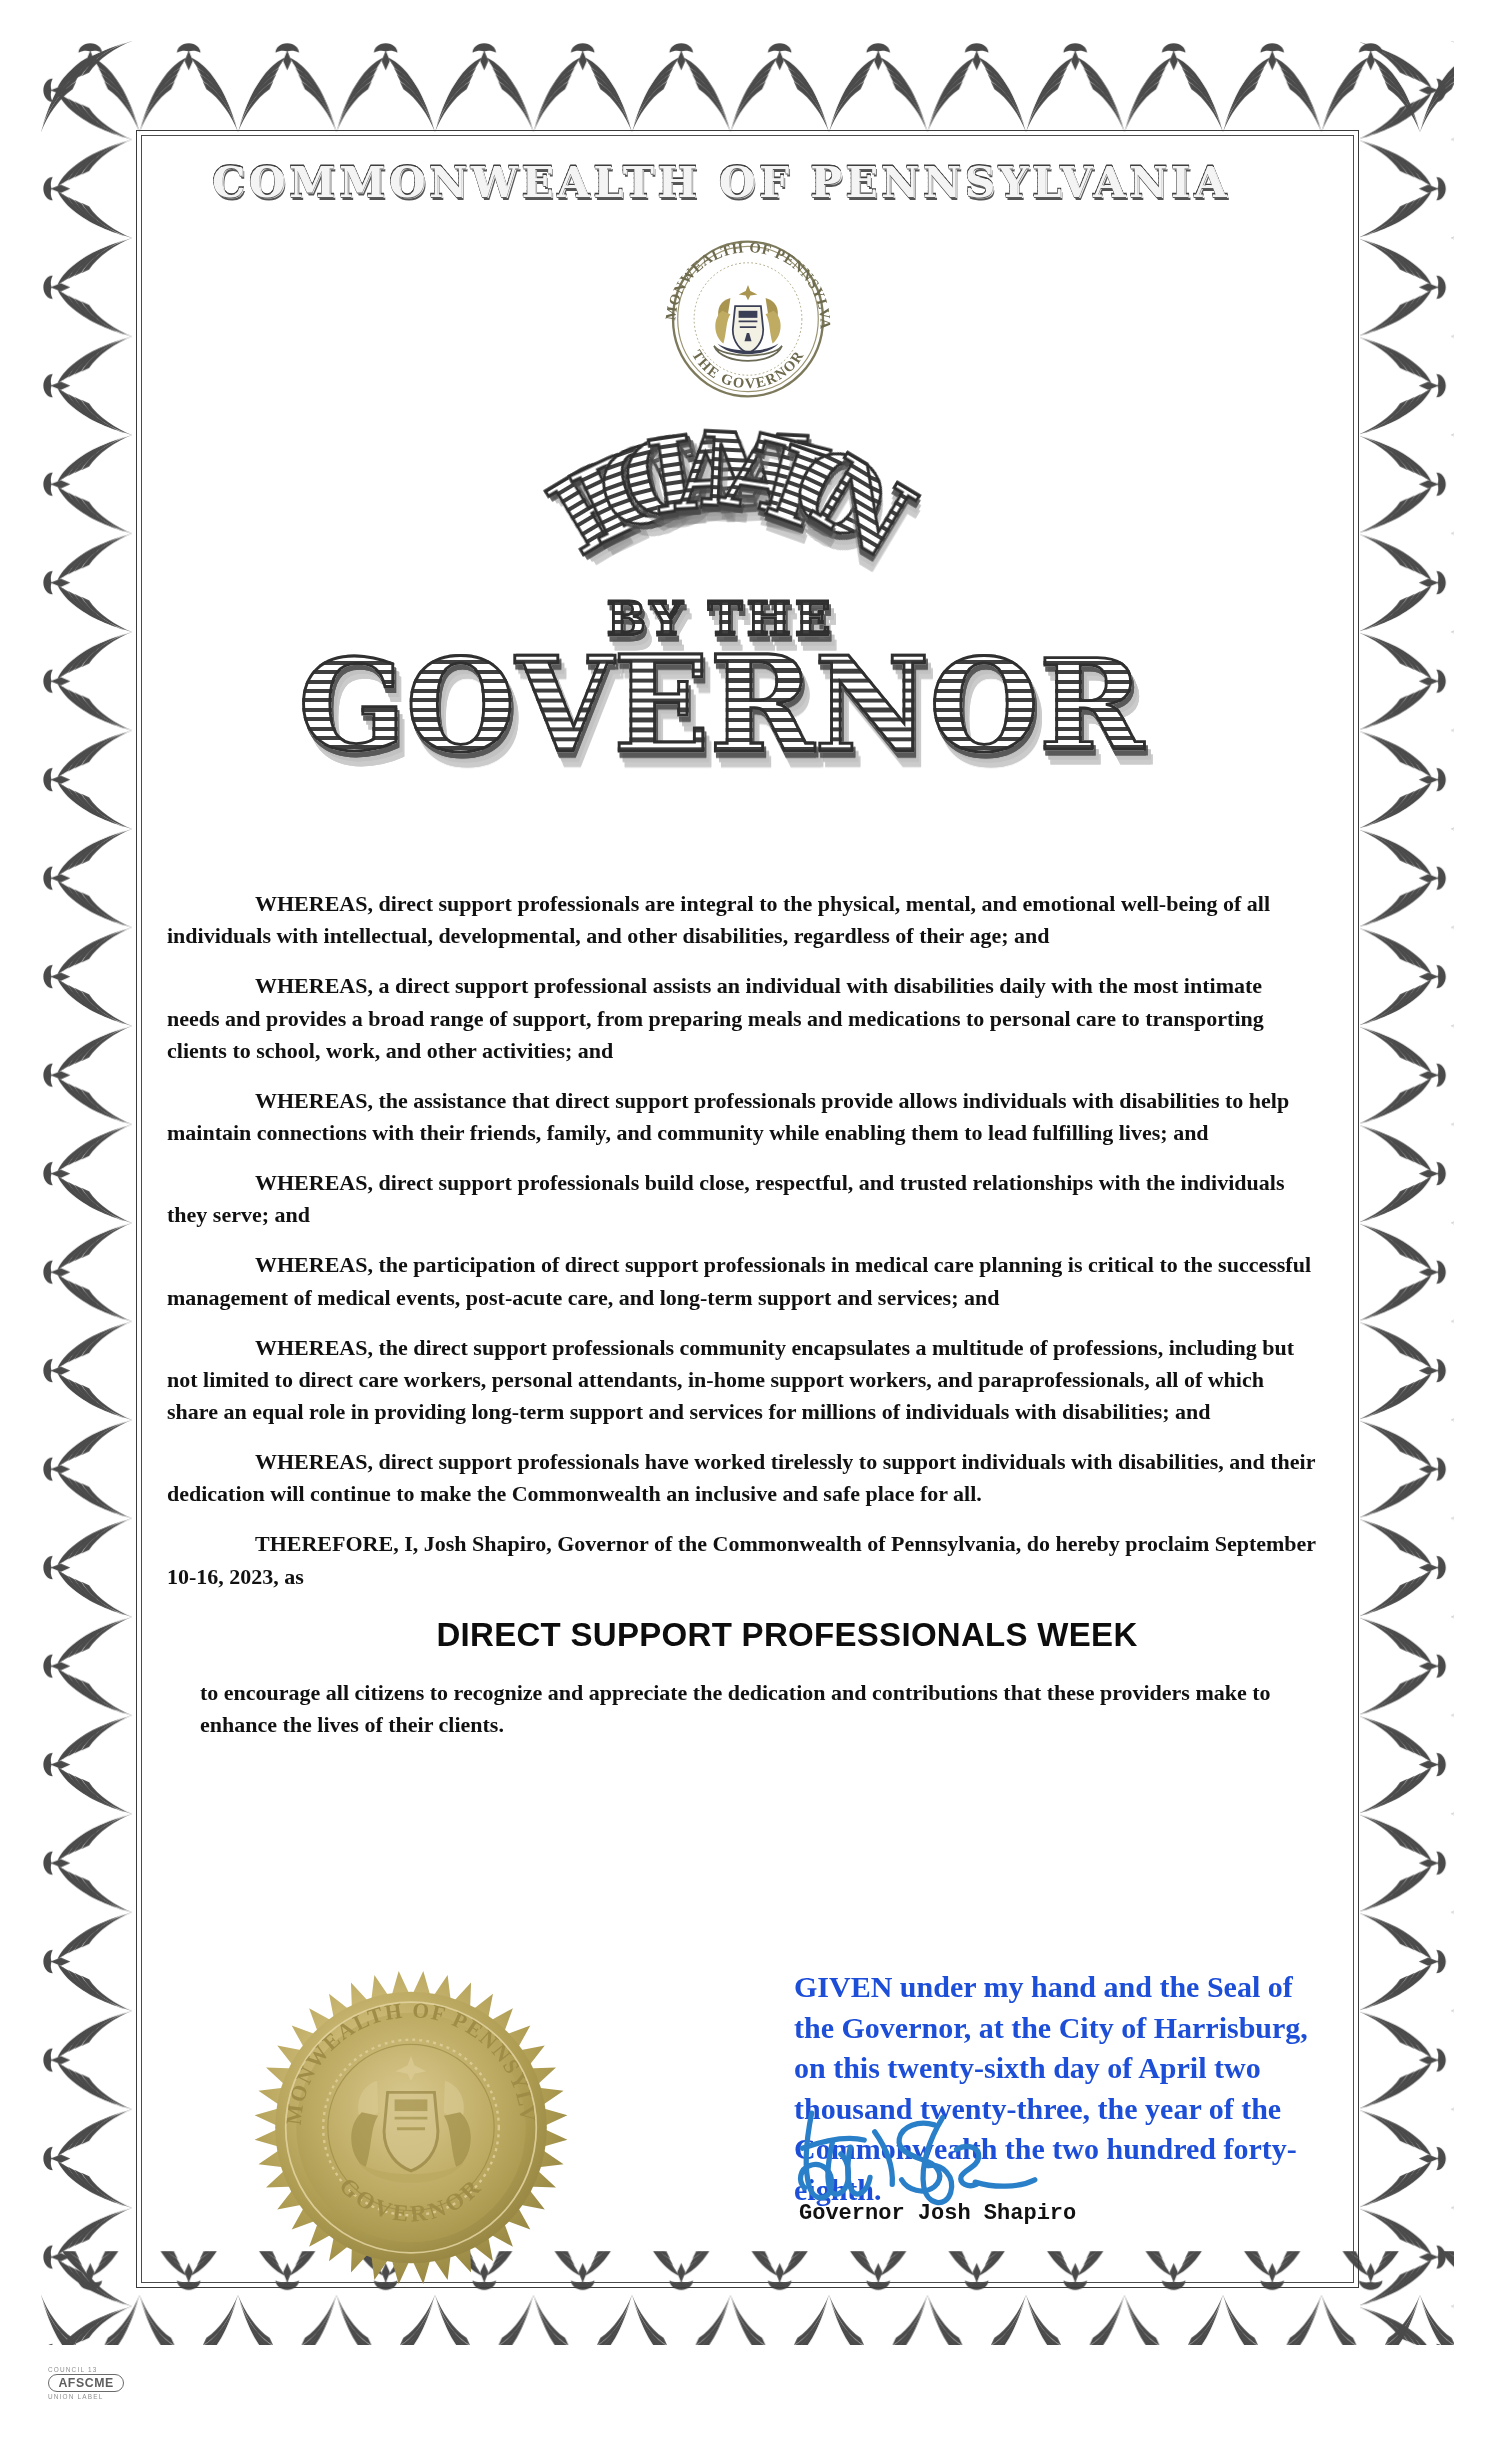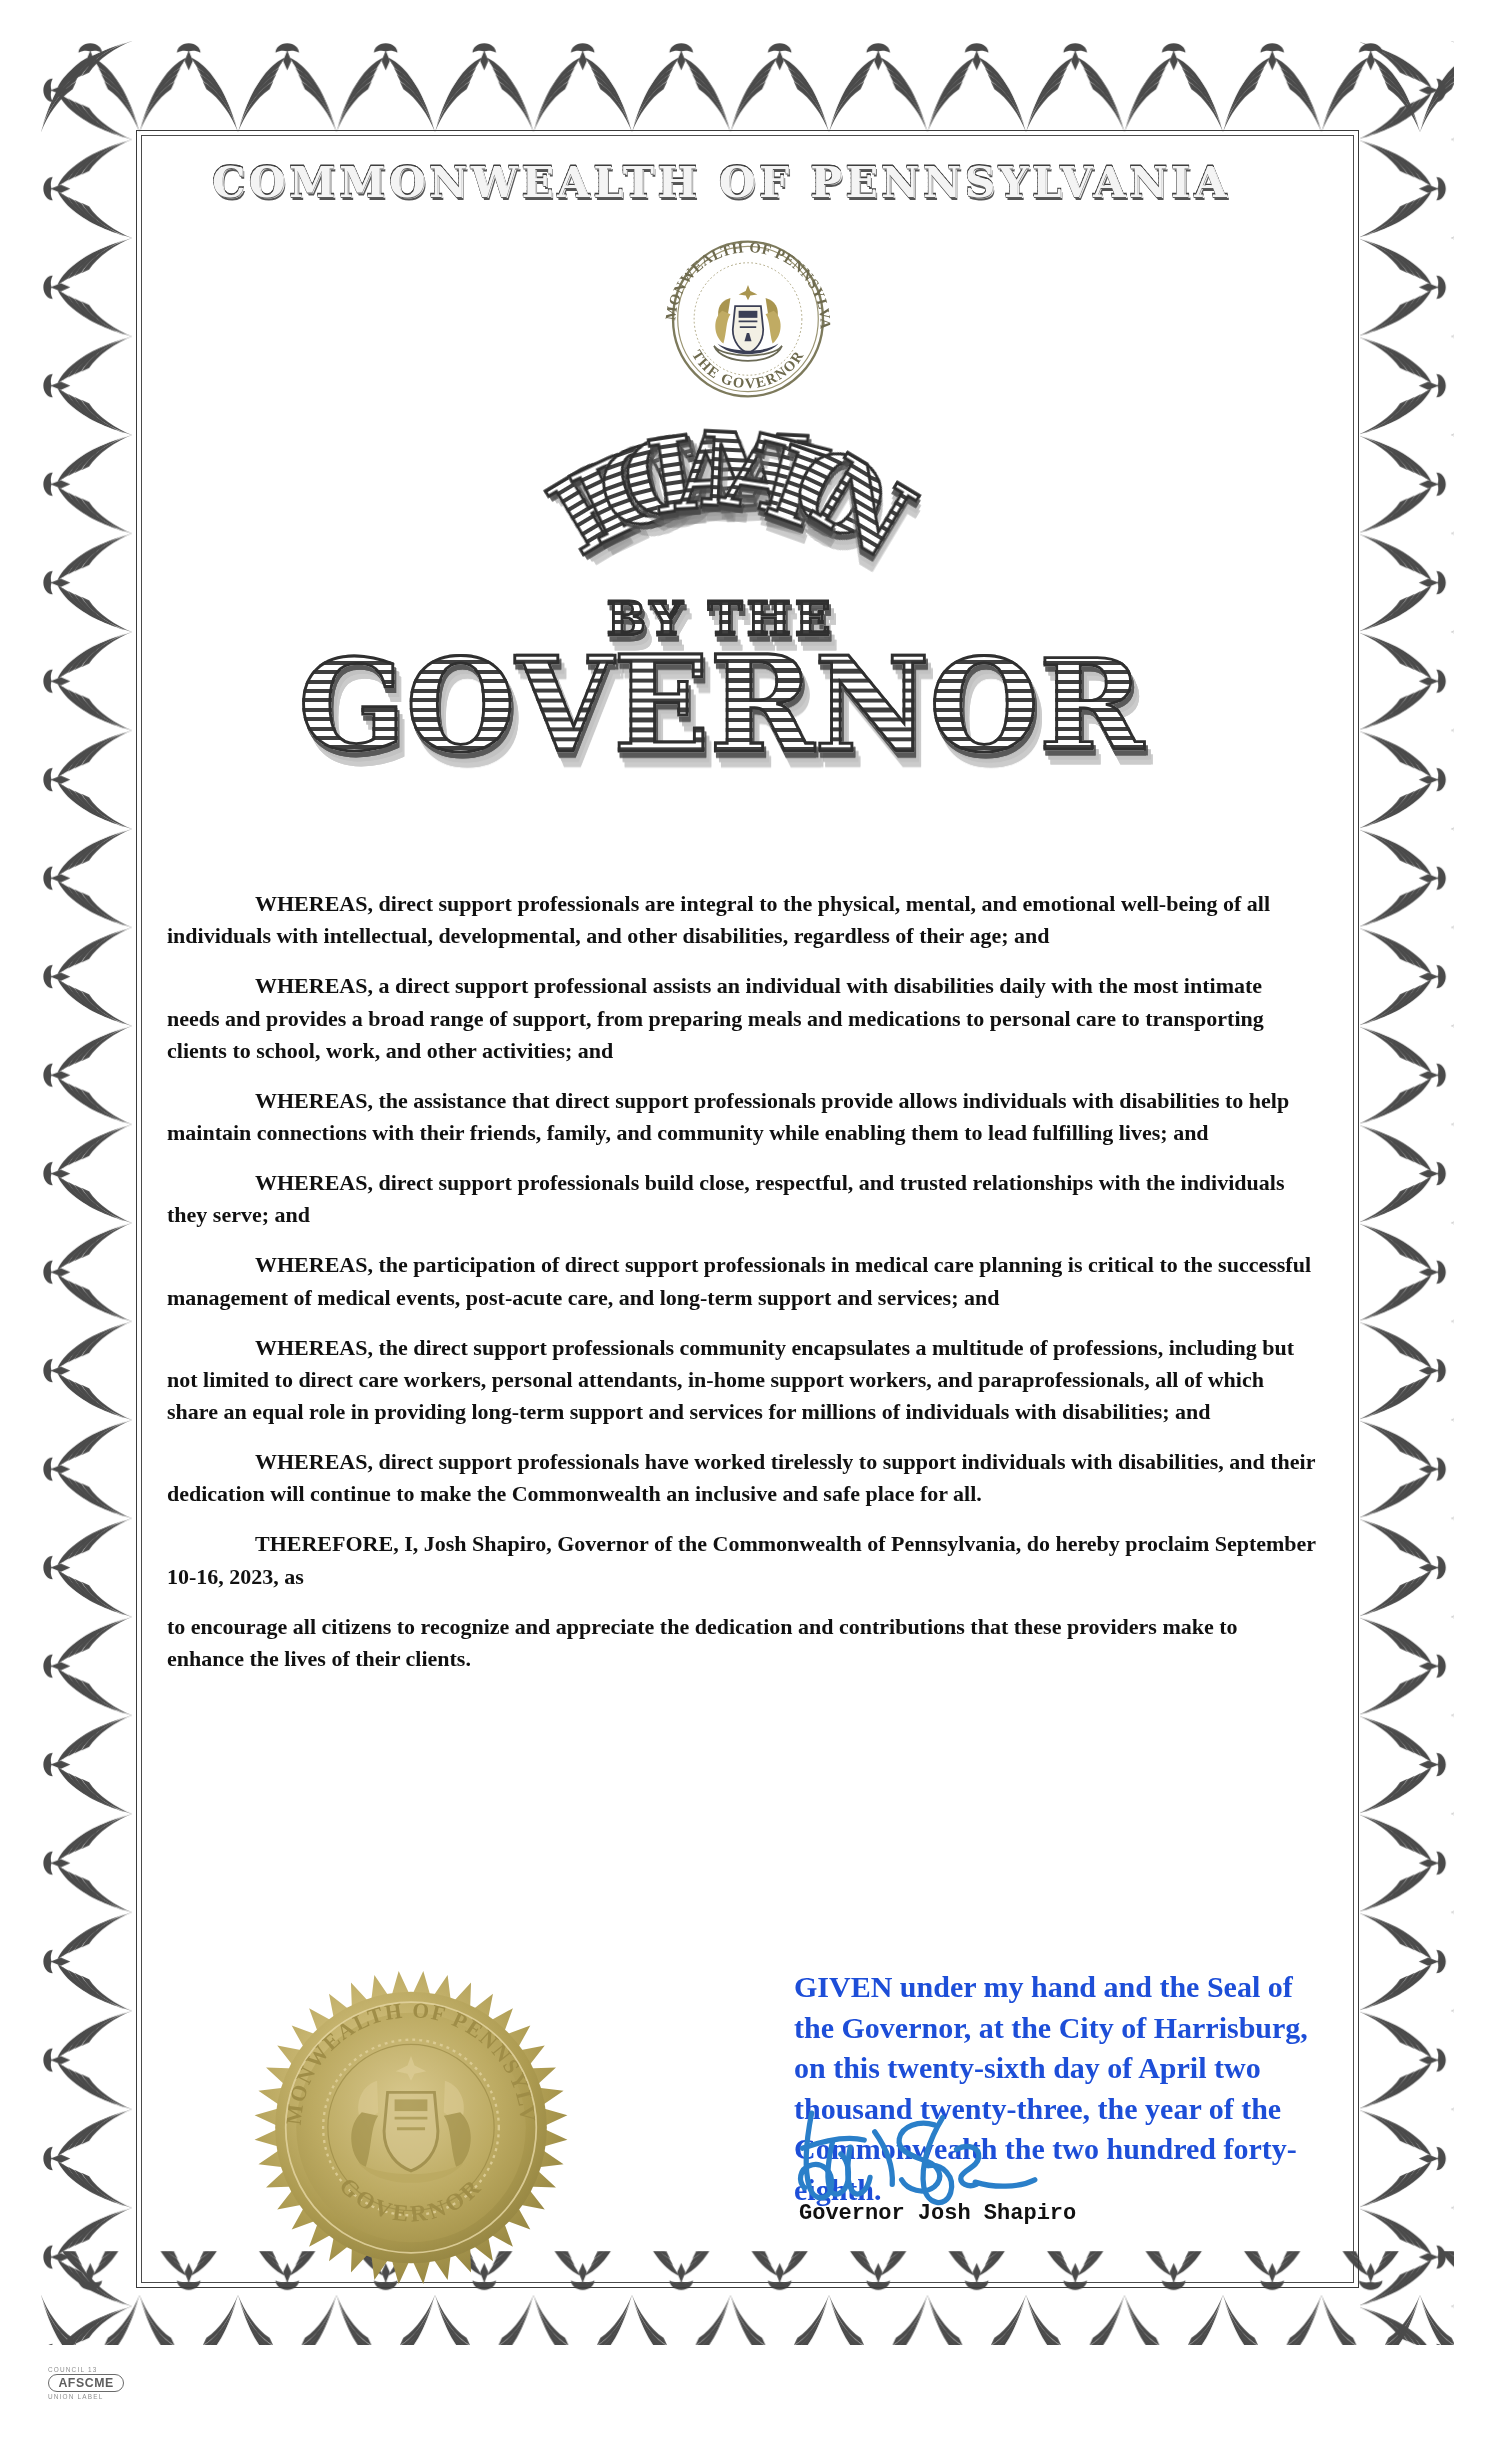--- a/index.html
+++ b/index.html
@@ -168,21 +168,21 @@
     font-weight: bold;
     font-size: 22px;
     line-height: 1.47;
     color: #111111;
     text-align: left;
   }
   .body-text p {
     margin: 0 0 17.6px 0;
     text-indent: 88px;
   }
-  .body-text p.no-indent { text-indent: 0; }
+  .body-text p.no-indent { text-indent: 0; margin-left: 33px; }
 
   .week-title {
     font-family: "Liberation Sans", sans-serif;
     font-weight: bold;
     font-size: 33px;
     letter-spacing: 0.3px;
     text-align: center;
     text-indent: 0;
     color: #0d0d0d;
     margin: 27px 0 28px 0;
@@ -374,20 +374,21 @@
 
   <div class="body-text" id="bodyText">
       <p>WHEREAS, direct support professionals are integral to the physical, mental, and emotional well-being of all individuals with intellectual, developmental, and other disabilities, regardless of their age; and</p>
       <p>WHEREAS, a direct support professional assists an individual with disabilities daily with the most intimate needs and provides a broad range of support, from preparing meals and medications to personal care to transporting clients to school, work, and other activities; and</p>
       <p>WHEREAS, the assistance that direct support professionals provide allows individuals with disabilities to help maintain connections with their friends, family, and community while enabling them to lead fulfilling lives; and</p>
       <p>WHEREAS, direct support professionals build close, respectful, and trusted relationships with the individuals they serve; and</p>
       <p>WHEREAS, the participation of direct support professionals in medical care planning is critical to the successful management of medical events, post-acute care, and long-term support and services; and</p>
       <p>WHEREAS, the direct support professionals community encapsulates a multitude of professions, including but not limited to direct care workers, personal attendants, in-home support workers, and paraprofessionals, all of which share an equal role in providing long-term support and services for millions of individuals with disabilities; and</p>
       <p>WHEREAS, direct support professionals have worked tirelessly to support individuals with disabilities, and their dedication will continue to make the Commonwealth an inclusive and safe place for all.</p>
       <p>THEREFORE, I, Josh Shapiro, Governor of the Commonwealth of Pennsylvania, do hereby proclaim September 10-16, 2023, as</p>
+      <p class="week-title">DIRECT SUPPORT PROFESSIONALS WEEK</p>
       <p class="no-indent">to encourage all citizens to recognize and appreciate the dedication and contributions that these providers make to enhance the lives of their clients.</p>
     </div>
 
   <div class="gold-seal">
     <svg viewBox="0 0 600 620" width="352" height="363">
       <defs>
         <radialGradient id="goldG" cx="42%" cy="36%" r="72%">
           <stop offset="0%" stop-color="#e6d9a6"></stop>
           <stop offset="38%" stop-color="#c8b671"></stop>
           <stop offset="72%" stop-color="#ac9a50"></stop>

